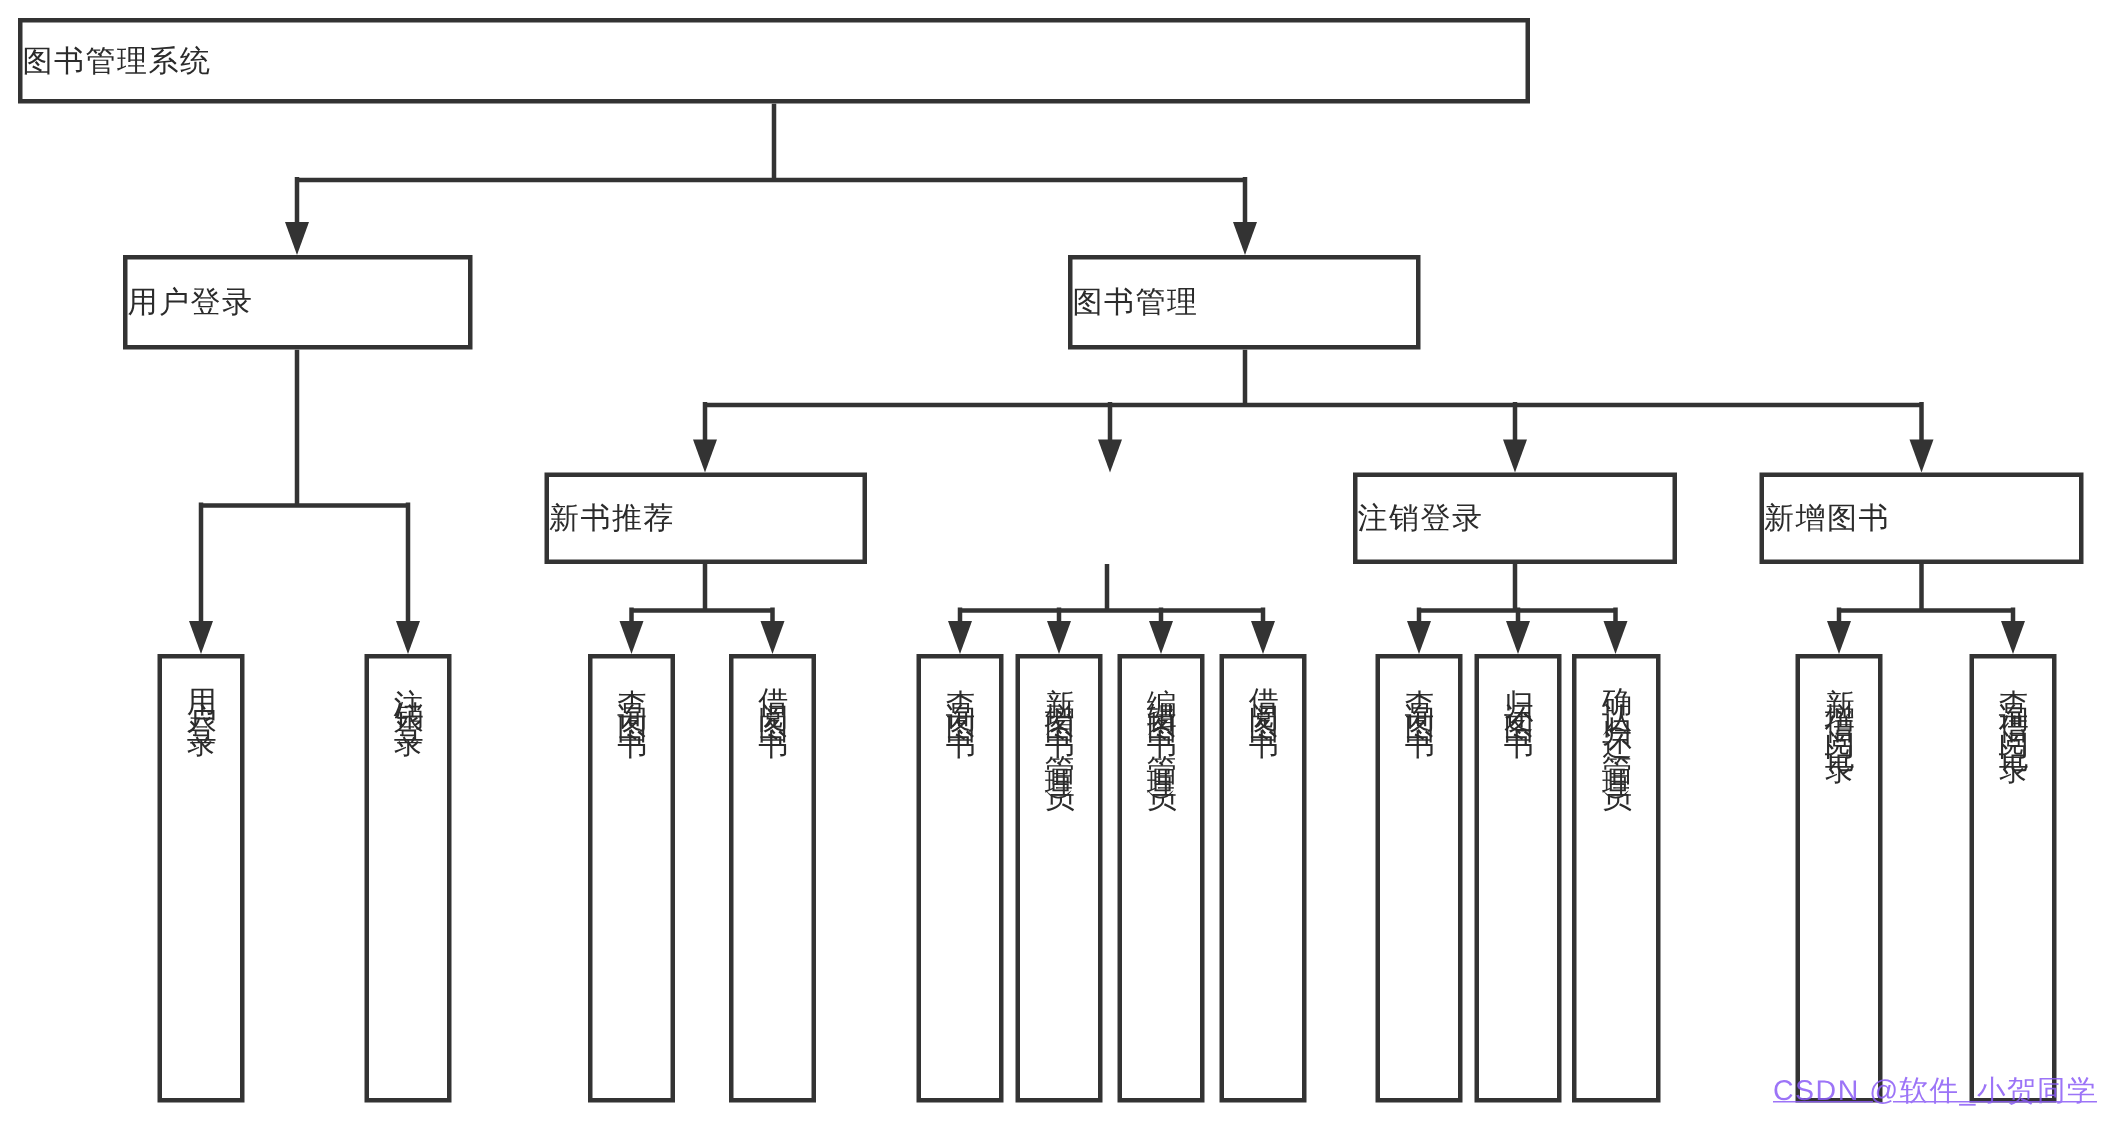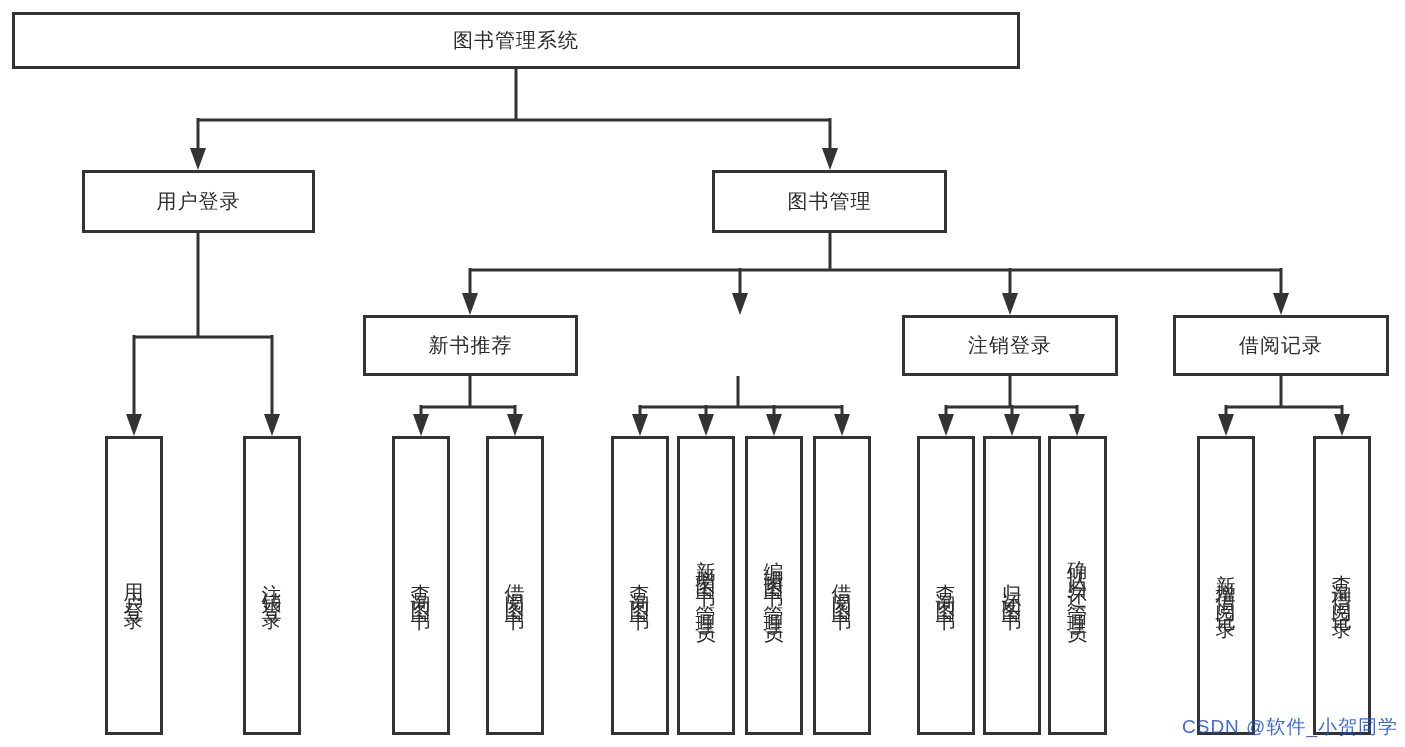--- a/index.html
+++ b/index.html
@@ -18,21 +18,21 @@
     width: 1405px; height: 747px;
     z-index: 0;
   }
   .node {
     position: absolute;
     box-sizing: border-box;
     border: 3px solid #333333;
     background: #ffffff;
     display: flex;
     align-items: center;
-    justify-content: center;
+    justify-content: flex-start;
     color: #2b2b2b;
     font-size: 20px;
     letter-spacing: 1px;
     z-index: 1;
     text-align: center;
   }
   .vnode {
     top: 436px;
     height: 299px;
     width: 58px;
@@ -40,25 +40,26 @@
     text-orientation: mixed;
     letter-spacing: 9px;
     line-height: 1;
     padding: 4px 0;
   }
   .watermark {
     position: absolute;
     left: 1182px;
     top: 714px;
     z-index: 5;
-    color: #1d4ed8;
+    color: #8b5cf6;
     opacity: 0.85;
     font-size: 19px;
     letter-spacing: 1px;
     white-space: nowrap;
+    text-decoration: underline;
   }
 </style>
 </head>
 <body>
 
 <div class="stage">
 
   <svg class="connectors" viewBox="0 0 1405 747" xmlns="http://www.w3.org/2000/svg">
     <g stroke="#333333" stroke-width="3" fill="none">
       <path d="M516,69 V120 M197,120 H831 M198,118 V152 M830,118 V152"></path>
@@ -103,21 +104,21 @@
     <span>新书推荐</span>
   </div>
 
   <div class="node" style="left:712px; top:170px; width:235px; height:63px;">
     <span>图书管理</span>
   </div>
   <div class="node" style="left:902px; top:315px; width:216px; height:61px;">
     <span>注销登录</span>
   </div>
   <div class="node" style="left:1173px; top:315px; width:216px; height:61px;">
-    <span>借阅记录</span>
+    <span>新增图书</span>
   </div>
 
   <div class="node vnode" style="left:105px;">
     <span>用户登录</span>
   </div>
   <div class="node vnode" style="left:243px;">
     <span>注销登录</span>
   </div>
 
   <div class="node vnode" style="left:392px;">

